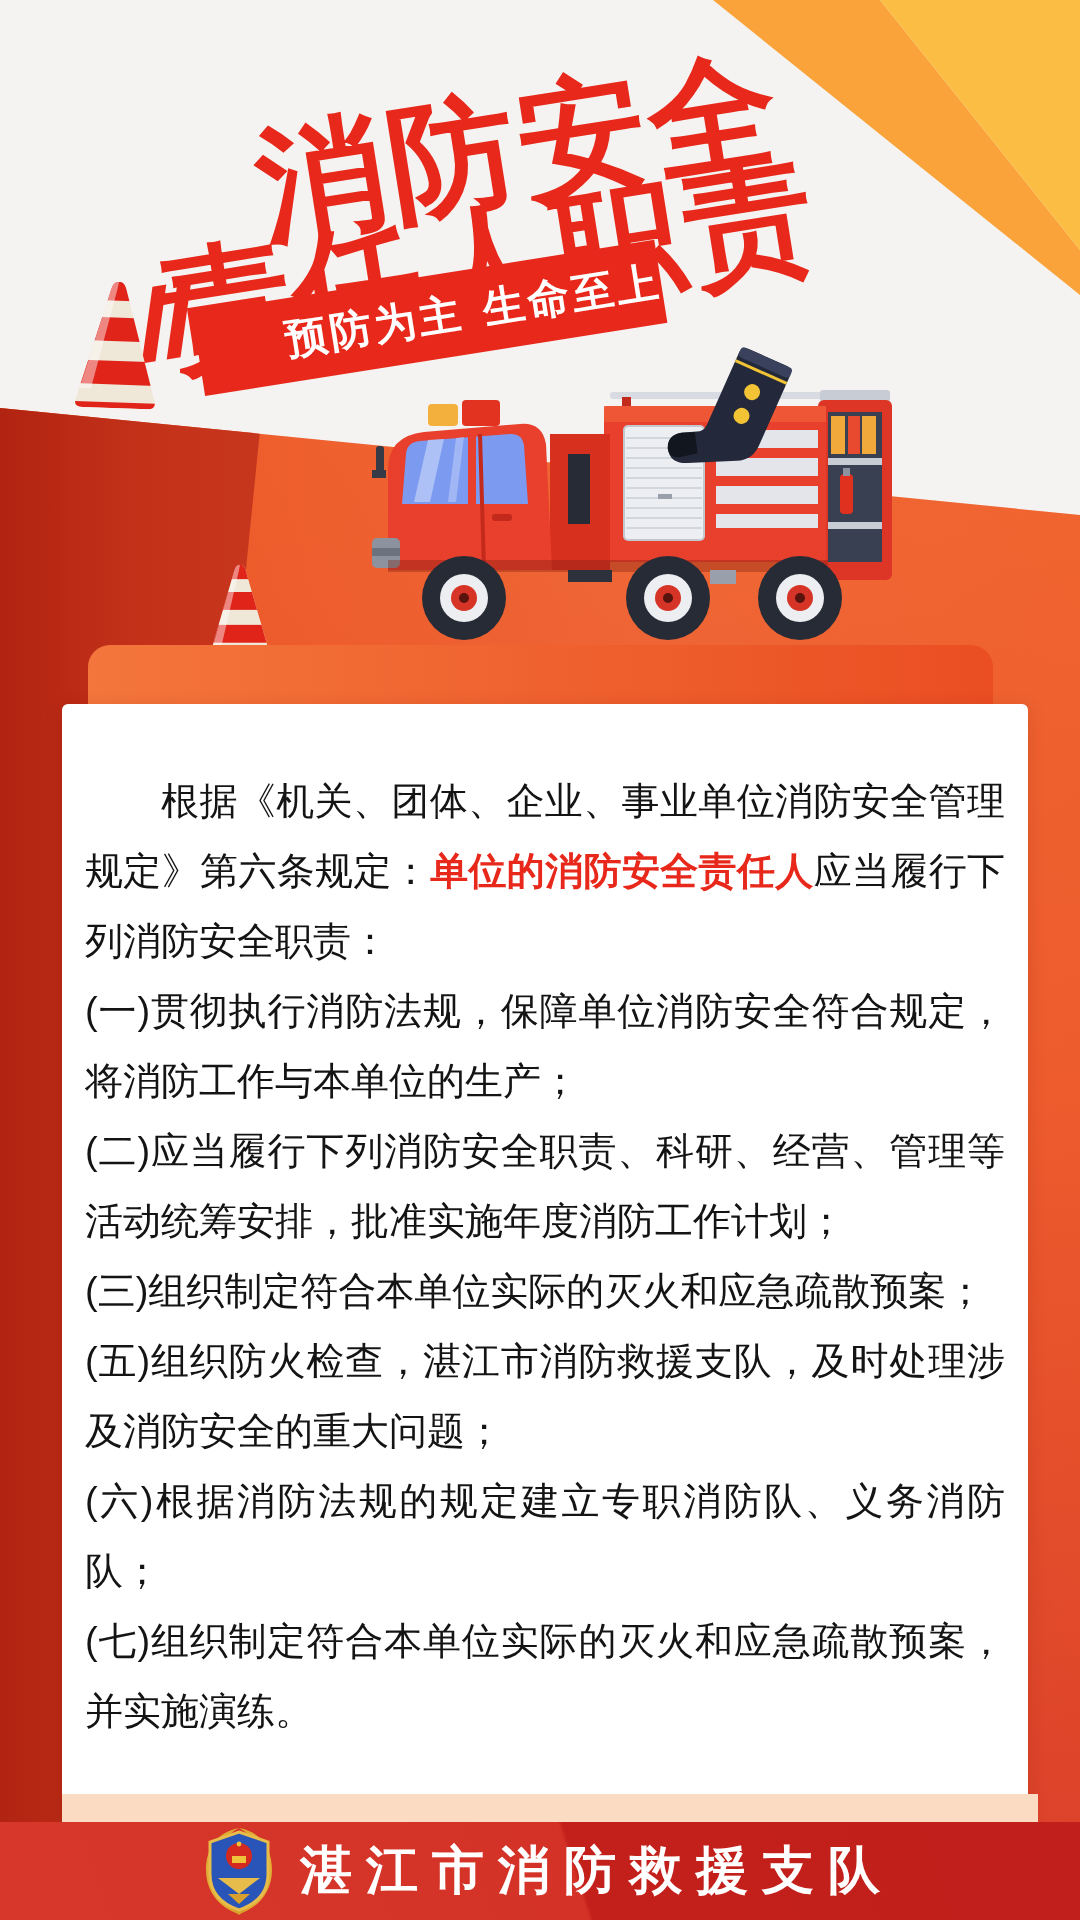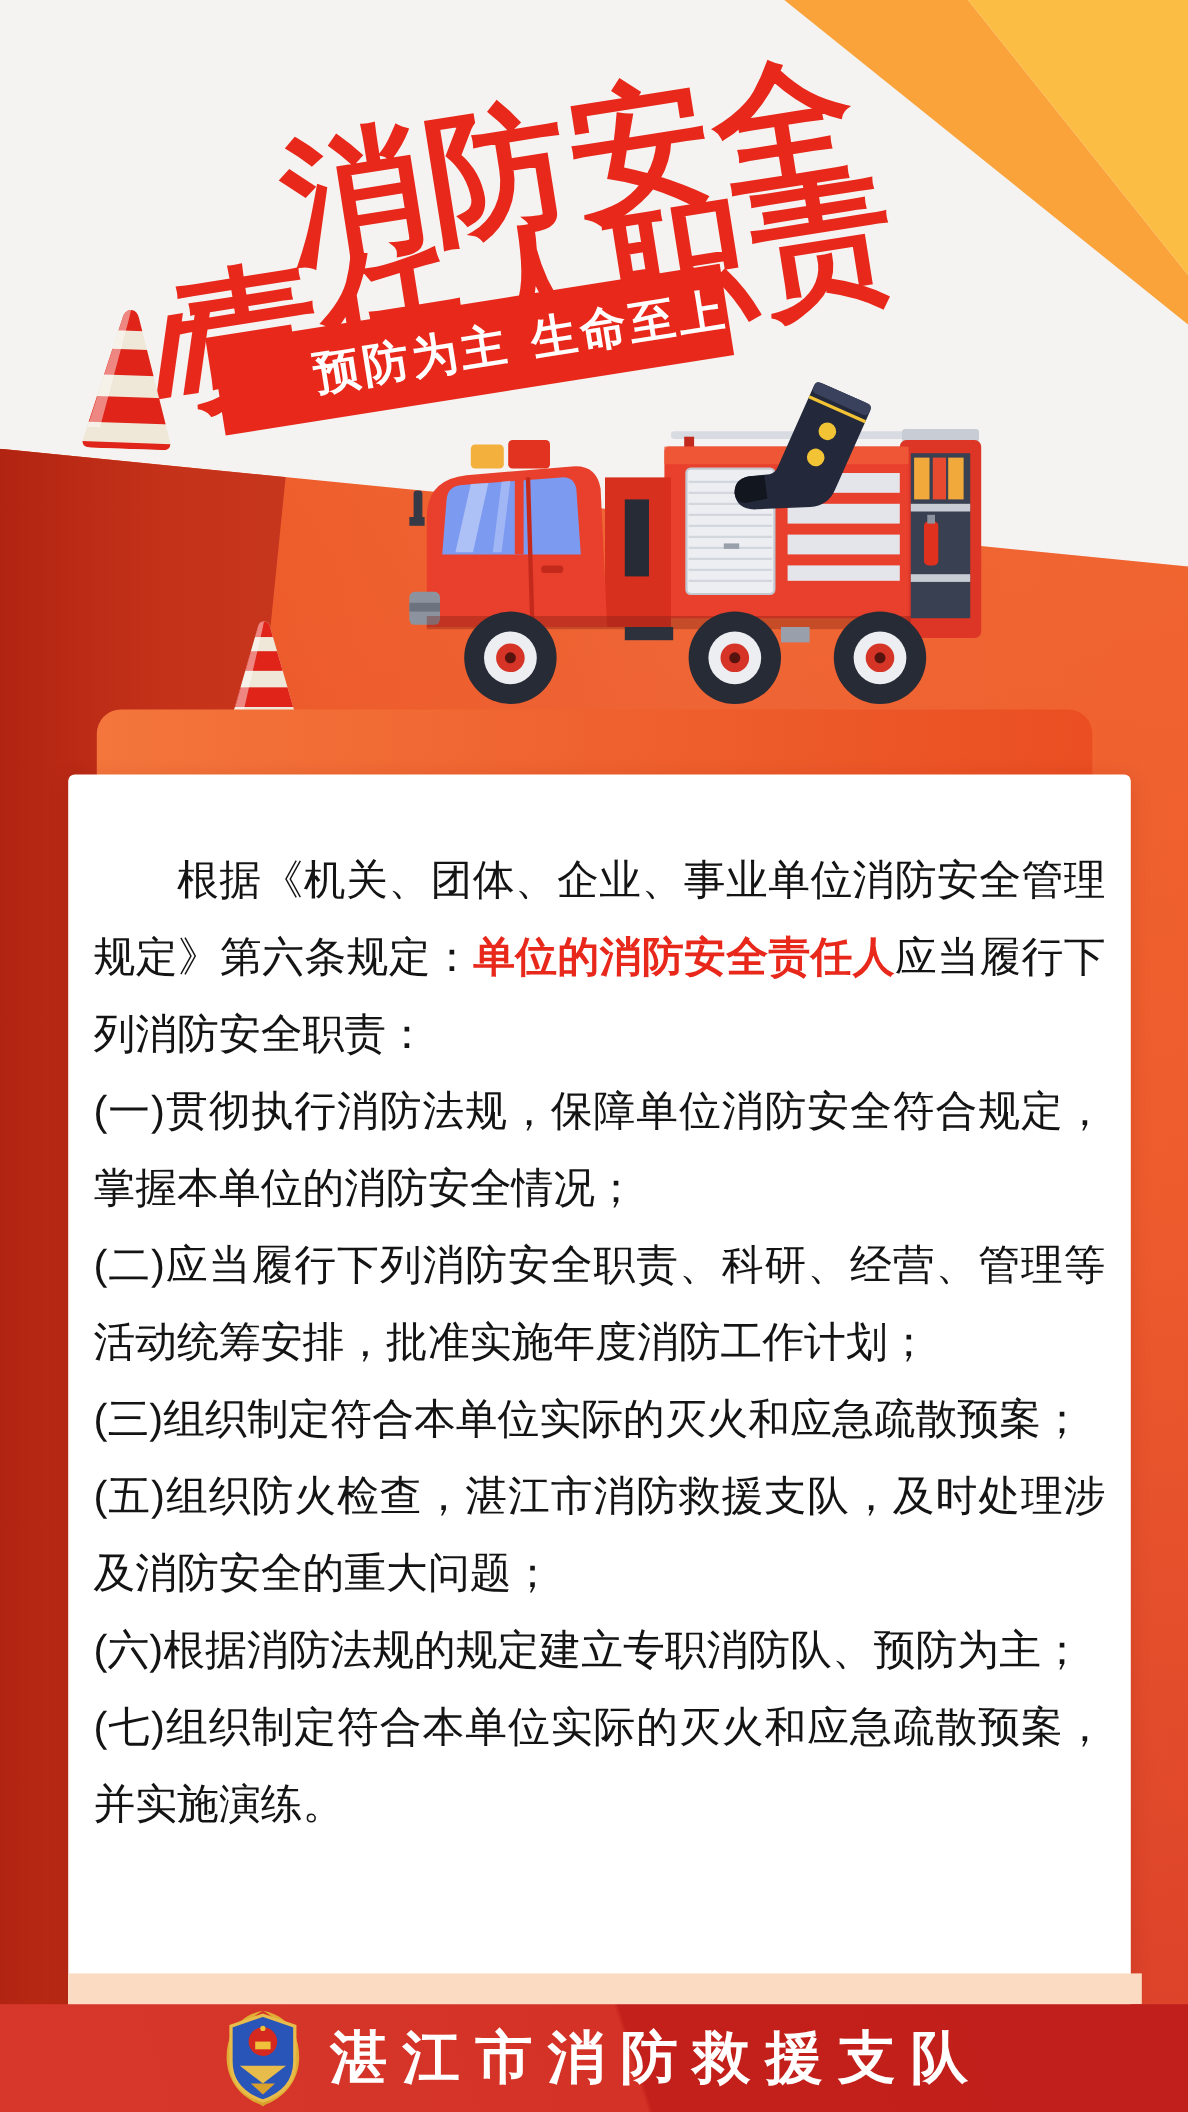--- a/index.html
+++ b/index.html
@@ -203,25 +203,25 @@
       <rect x="0" y="0" width="56" height="11" rx="4" fill="#39415c"></rect>
       <line x1="0" y1="16" x2="56" y2="16" stroke="#f2c335" stroke-width="3"></line>
       <circle cx="28" cy="38" r="8" fill="#f2c335"></circle>
       <circle cx="28" cy="64" r="8" fill="#f2c335"></circle>
     </g>
   </svg>
 
   <div class="card-tab"></div>
   <div class="card">
     <p class="intro"><span>根据《机关、团体、企业、事业单位消防安全管理规定》第六条规定：</span><span class="red">单位的消防安全责任人</span><span>应当履行下列消防安全职责：</span></p>
-    <p>(一)贯彻执行消防法规，保障单位消防安全符合规定，掌握本单位的消防安全情况；</p>
+    <p>(一)贯彻执行消防法规，保障单位消防安全符合规定，将消防工作与本单位的生产；</p>
     <p>(二)应当履行下列消防安全职责、科研、经营、管理等活动统筹安排，批准实施年度消防工作计划；</p>
     <p>(三)组织制定符合本单位实际的灭火和应急疏散预案；</p>
     <p>(五)组织防火检查，湛江市消防救援支队，及时处理涉及消防安全的重大问题；</p>
-    <p>(六)根据消防法规的规定建立专职消防队、预防为主；</p>
+    <p>(六)根据消防法规的规定建立专职消防队、义务消防队；</p>
     <p>(七)组织制定符合本单位实际的灭火和应急疏散预案，并实施演练。</p>
   </div>
   <div class="cream-strip"></div>
 
   <div class="footer">
     <svg class="emblem" viewBox="0 0 82 94">
       <path d="M41,6 C18,10 8,28 8,48 C8,70 22,86 41,92 C24,82 16,66 16,48 C16,30 26,14 41,6 Z" fill="#e0ac33"></path>
       <path d="M41,6 C64,10 74,28 74,48 C74,70 60,86 41,92 C58,82 66,66 66,48 C66,30 56,14 41,6 Z" fill="#e0ac33"></path>
       <path d="M24,80 L58,80 L41,93 Z" fill="#d9a02c"></path>
       <path d="M41,10 L70,20 L70,52 Q70,78 41,88 Q12,78 12,52 L12,20 Z" fill="#2a55b8" stroke="#e8bc4a" stroke-width="3"></path>

